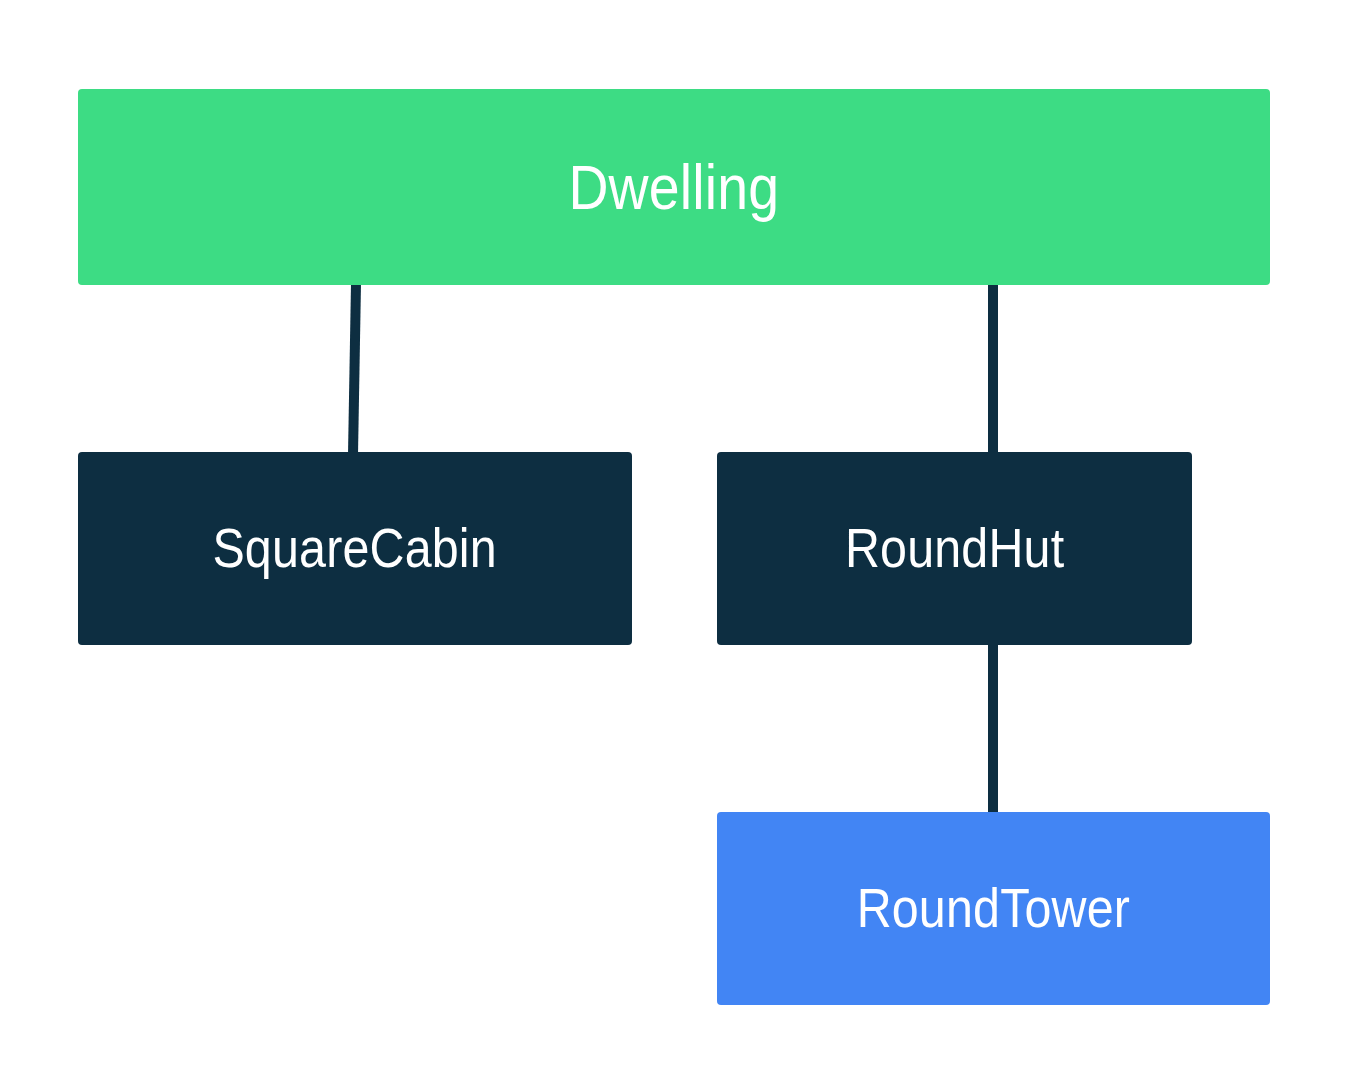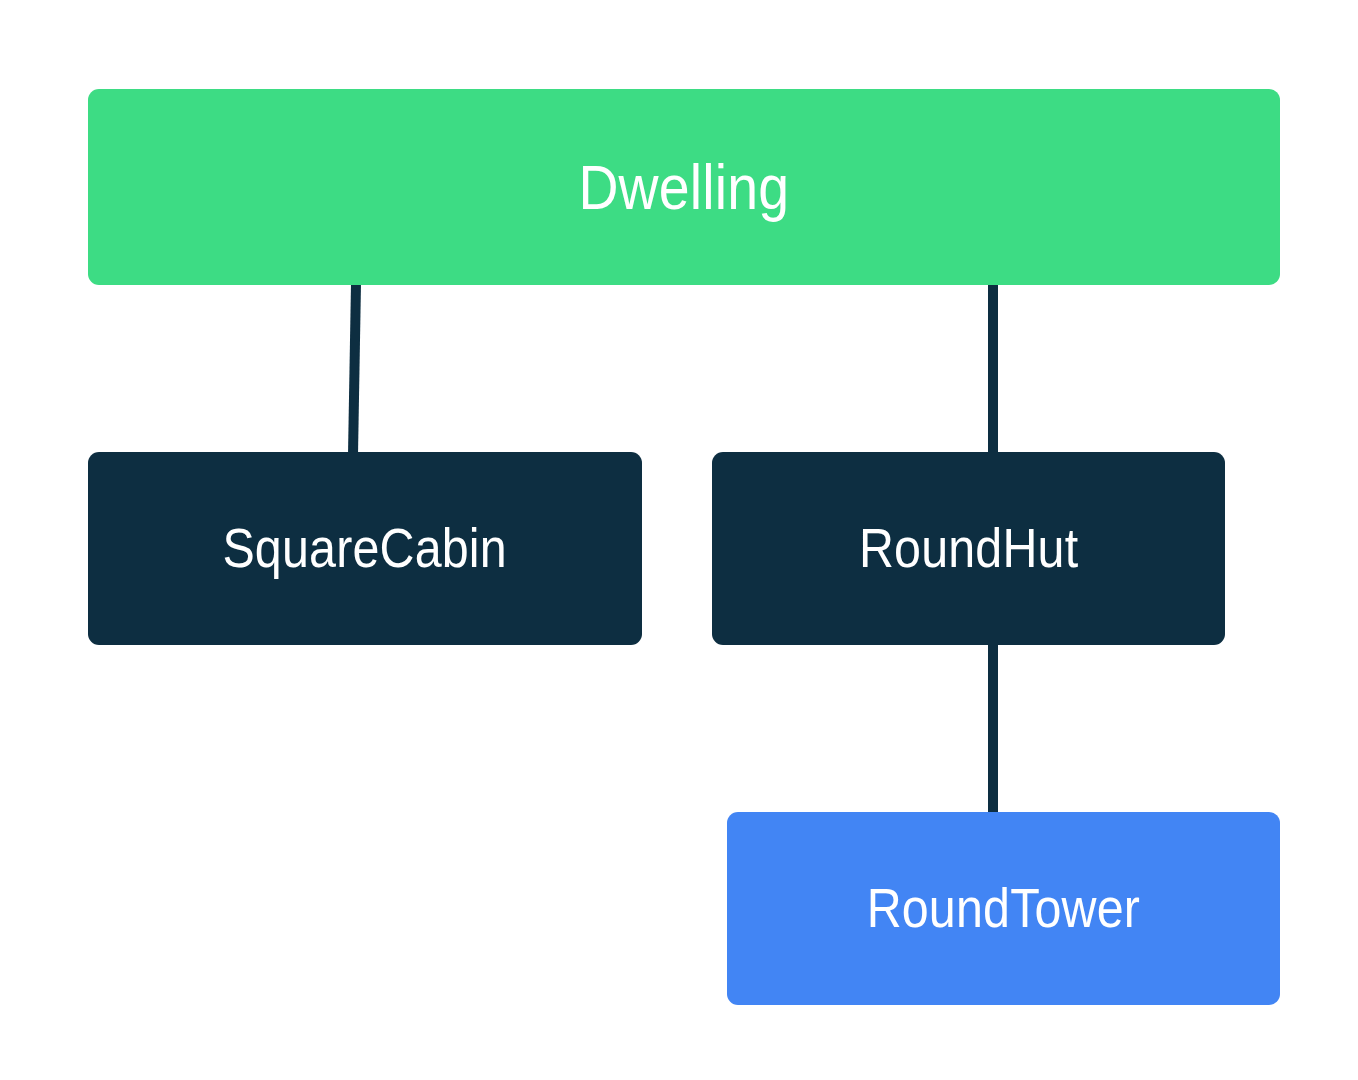--- a/index.html
+++ b/index.html
@@ -20,26 +20,25 @@
   .edge {
     position: absolute;
     background: #0d2e41;
     z-index: 1;
   }
 
   
   .node {
     position: absolute;
     box-sizing: border-box;
-    border-radius: 11px;
+    border-radius: 4px;
     display: flex;
     align-items: center;
     justify-content: center;
     z-index: 2;
-    margin-left: 10px;
   }
   .node-label {
     color: #ffffff;
     font-family: "Liberation Sans", "DejaVu Sans", sans-serif;
     font-weight: 400;
     line-height: 1;
     white-space: nowrap;
     letter-spacing: 0.2px;
     transform: scaleX(0.88);
     transform-origin: center center;
@@ -59,23 +58,23 @@
   #node-squarecabin {
     left: 78px;
     top: 452px;
     width: 554px;
     height: 193px;
     background: #0d2e41;
   }
   #node-squarecabin .node-label { font-size: 55px; }
 
   #node-roundhut {
-    left: 702px;
+    left: 717px;
     top: 452px;
-    width: 513px;
+    width: 475px;
     height: 193px;
     background: #0d2e41;
   }
   #node-roundhut .node-label { font-size: 55px; }
 
   #node-roundtower {
     left: 717px;
     top: 812px;
     width: 553px;
     height: 193px;

